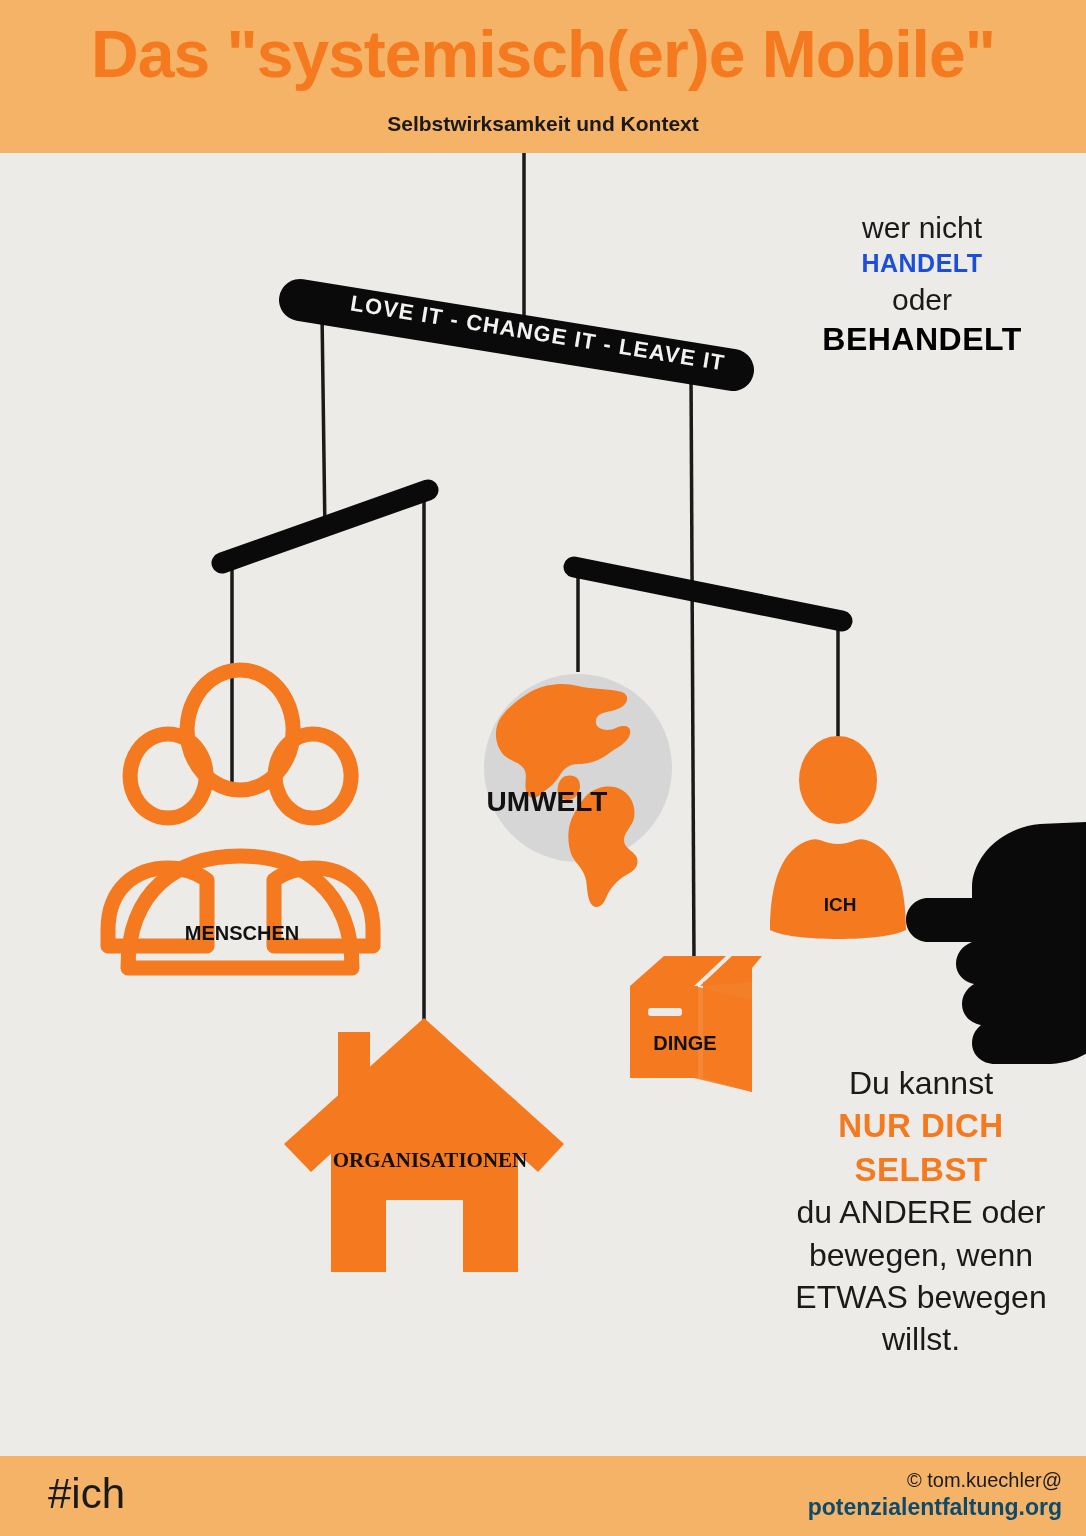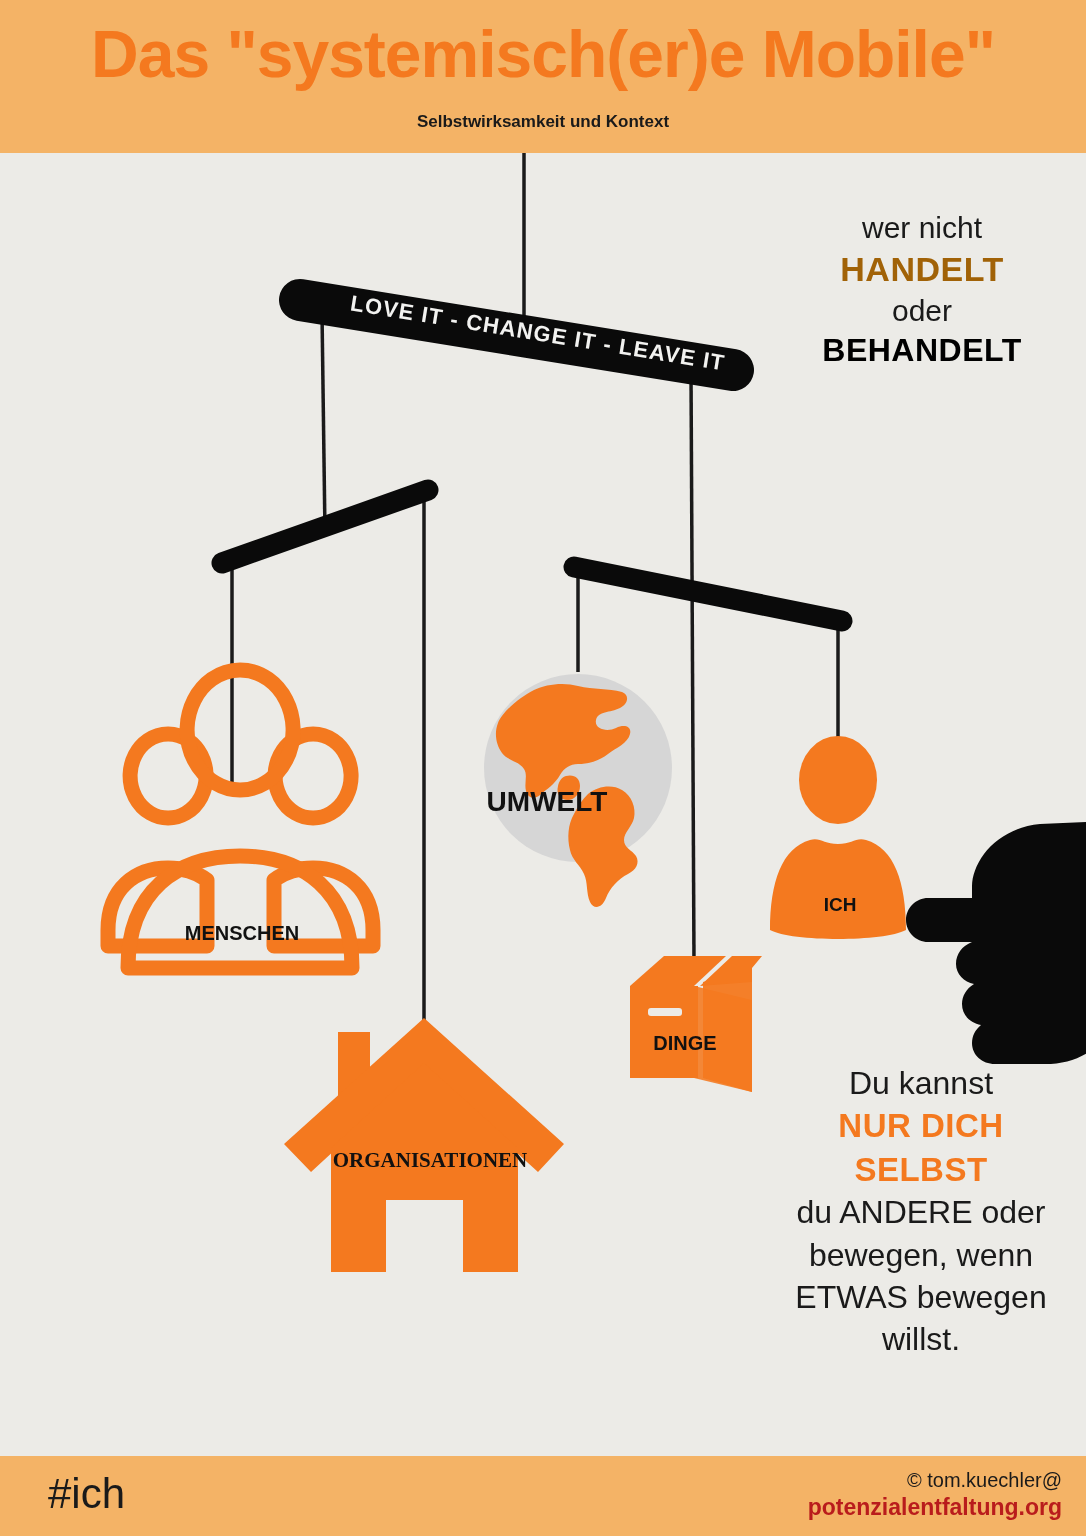--- a/index.html
+++ b/index.html
@@ -16,54 +16,54 @@
     background:#F4B366;
     text-align:center;
   }
   .header-title{
     position:absolute;left:0;top:18px;width:1086px;
     font-size:66px;font-weight:bold;color:#F4791F;
     letter-spacing:-1px;line-height:1.1;white-space:nowrap;
   }
   .header-sub{
     position:absolute;left:0;top:112px;width:1086px;
-    font-size:17px;font-weight:bold;color:#1A1A1A;
+    font-size:21px;font-weight:bold;color:#1A1A1A;
   }
 
   
   .footer{
     position:absolute;left:0;top:1456px;width:1086px;height:80px;
     background:#F4B366;
   }
   .footer-hash{
     position:absolute;left:48px;top:14px;
     font-size:42px;color:#1A1A1A;font-weight:normal;
   }
   .footer-credit{
     position:absolute;right:24px;top:12px;
     text-align:right;line-height:1.25;
   }
   .footer-credit .line1{
     font-size:20px;color:#1A1A1A;display:block;white-space:nowrap;
   }
   .footer-credit .line2{
-    font-size:23px;color:#b91c1c;font-weight:bold;display:block;white-space:nowrap;
+    font-size:23px;color:#0c4a6e;font-weight:bold;display:block;white-space:nowrap;
   }
   .copy-glyph{font-size:20px;}
 
   
   .mobile-svg{position:absolute;left:0;top:0;width:1086px;height:1536px;}
 
   
   .quote-top{
     position:absolute;left:786px;top:208px;width:272px;
     text-align:center;line-height:1.30;
   }
   .quote-top .q-norm{display:block;font-size:30px;color:#1A1A1A;}
-  .quote-top .q-orange{display:block;font-size:34px;color:#a16207;font-weight:bold;letter-spacing:.5px;}
+  .quote-top .q-orange{display:block;font-size:25px;color:#1d4ed8;font-weight:bold;letter-spacing:.5px;}
   .quote-top .q-black{display:block;font-size:32px;color:#000;font-weight:bold;letter-spacing:.5px;}
 
   .quote-bottom{
     position:absolute;left:776px;top:1062px;width:290px;
     text-align:center;line-height:1.32;
   }
   .quote-bottom .q-norm{display:block;font-size:32px;color:#1A1A1A;}
   .quote-bottom .q-orange{display:block;font-size:33px;color:#F4791F;font-weight:bold;letter-spacing:.5px;}
 
   

